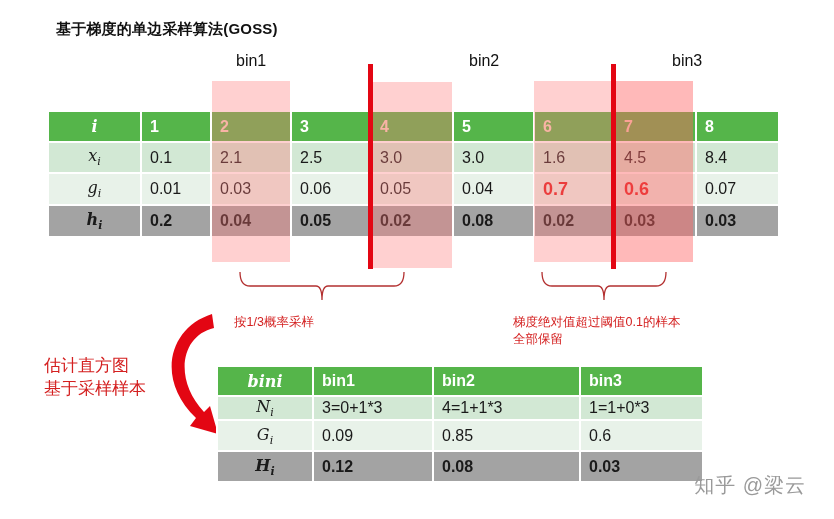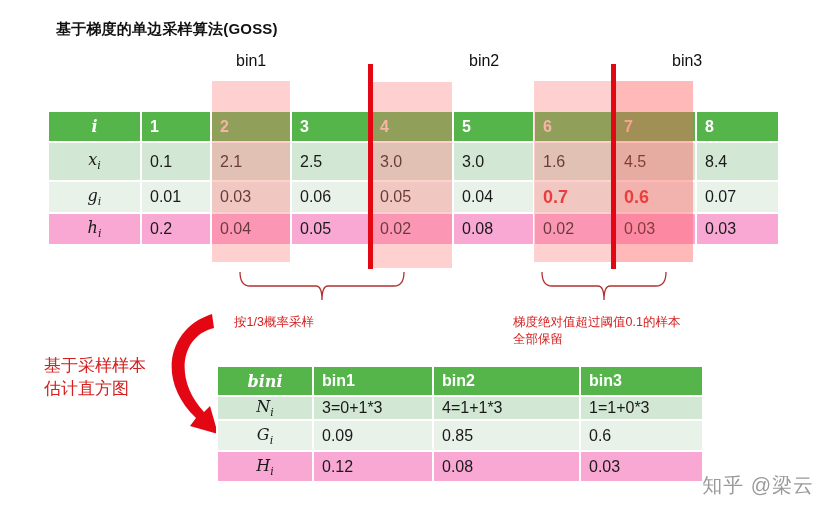--- a/index.html
+++ b/index.html
@@ -10,32 +10,32 @@
   .binlabel { font-size:16px; color:#111; }
 
   
   .tbl { position:absolute; border-collapse:collapse; table-layout:fixed; }
   .tbl td { border:2px solid #ffffff; padding:0 0 0 8px; font-size:16px; color:#1a1a1a; box-sizing:border-box; white-space:nowrap; }
   .tbl tr.hdr td { background:#55b54a; color:#ffffff; font-weight:bold; font-size:16px; }
   .tbl td.rowh { text-align:center; padding:0; font-family:"DejaVu Serif","Liberation Serif",serif; font-style:italic; font-size:16px; }
   .tbl tr.hdr td.rowh { font-weight:bold; }
   .tbl tr.r1 td { background:#d2e8d4; }
   .tbl tr.r2 td { background:#e8f2e9; }
-  .tbl tr.r3 td { background:#f9a8d4; }
+  .tbl tr.r3 td { background:#a3a3a3;font-weight:bold; }
   .tbl sub { font-size:11px; }
   .red-bold { color:#e01e1e !important; font-weight:bold; font-size:18px !important; }
 
   .overlay { background:rgba(255,120,120,0.35); pointer-events:none; }
   .overlay.deep { background:rgba(255,100,100,0.45); }
   .vline { background:#e30613; width:5px; }
 
   .note { font-size:12.5px; color:#d42020; line-height:17px; }
   .side { font-size:17px; color:#d42020; line-height:23px; }
 
-  .watermark { right:20px; bottom:20px; font-size:20px; color:#9a9a9a; letter-spacing:1px; }
+  .watermark { right:28px; bottom:20px; font-size:20px; color:#9a9a9a; letter-spacing:1px; }
 </style>
 </head>
 <body>
 
 <div class="abs title">基于梯度的单边采样算法(GOSS)</div>
 
 <div class="abs binlabel" style="left:236px;top:52px;">bin1</div>
 <div class="abs binlabel" style="left:469px;top:52px;">bin2</div>
 <div class="abs binlabel" style="left:672px;top:52px;">bin3</div>
 
@@ -56,21 +56,21 @@
     <td class="rowh">i</td>
     <td>1</td>
     <td style="color:#f6d3bd">2</td>
     <td>3</td>
     <td style="color:#f6d3bd">4</td>
     <td>5</td>
     <td style="color:#f6d3bd">6</td>
     <td style="color:#f6d3bd">7</td>
     <td>8</td>
   </tr>
-  <tr class="r1" style="height:39px;">
+  <tr class="r1" style="height:31px;">
     <td class="rowh"><span>x</span><sub>i</sub></td>
     <td>0.1</td>
     <td>2.1</td>
     <td>2.5</td>
     <td>3.0</td>
     <td>3.0</td>
     <td>1.6</td>
     <td>4.5</td>
     <td>8.4</td>
   </tr>
@@ -116,22 +116,22 @@
 
 <div class="abs note" style="left:234px;top:314px;">
   <div>按1/3概率采样</div>
 </div>
 <div class="abs note" style="left:513px;top:314px;">
   <div>梯度绝对值超过阈值0.1的样本</div>
   <div>全部保留</div>
 </div>
 
 <div class="abs side" style="left:44px;top:354px;">
+  <div>估计直方图</div>
   <div>基于采样样本</div>
-  <div>估计直方图</div>
 </div>
 
 <svg class="abs" style="left:160px;top:310px;" width="70" height="130">
   <path d="M52 4 C 8 18, -4 70, 36 108 L30 116 L58 124 L50 96 L44 102 C 14 70, 20 26, 54 18 Z" fill="#e30613"></path>
 </svg>
 
 <table class="tbl" style="left:216px;top:365px;width:486px;">
   <colgroup>
     <col style="width:96px">
       <col style="width:120px">

